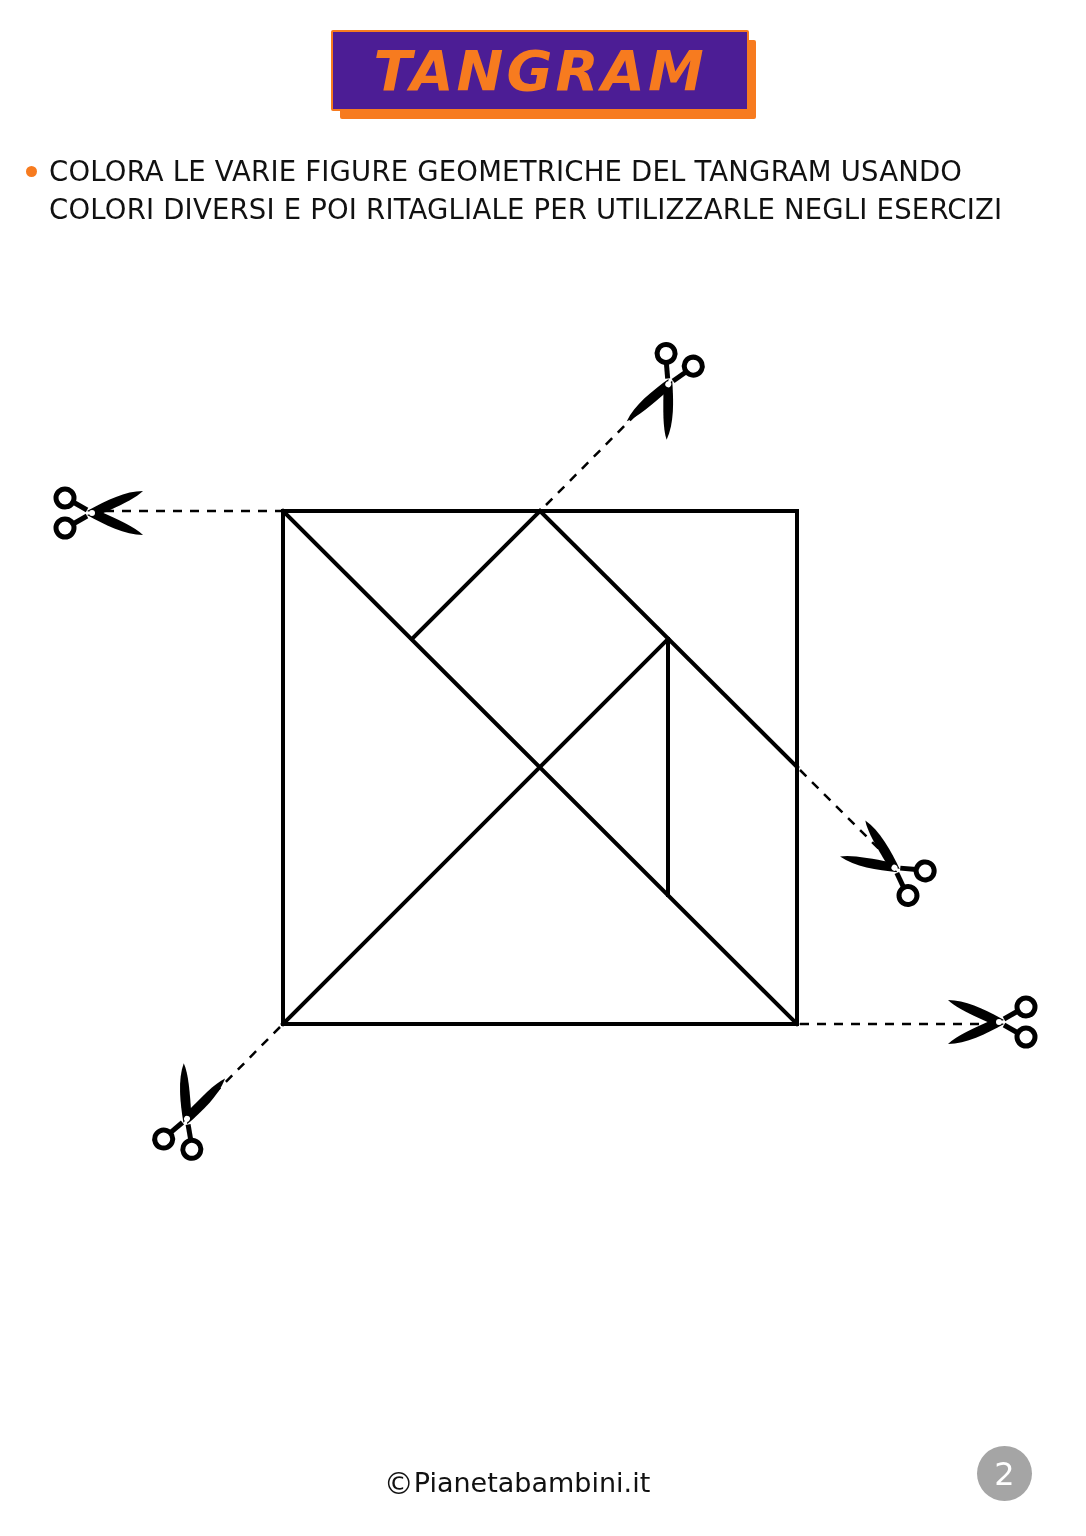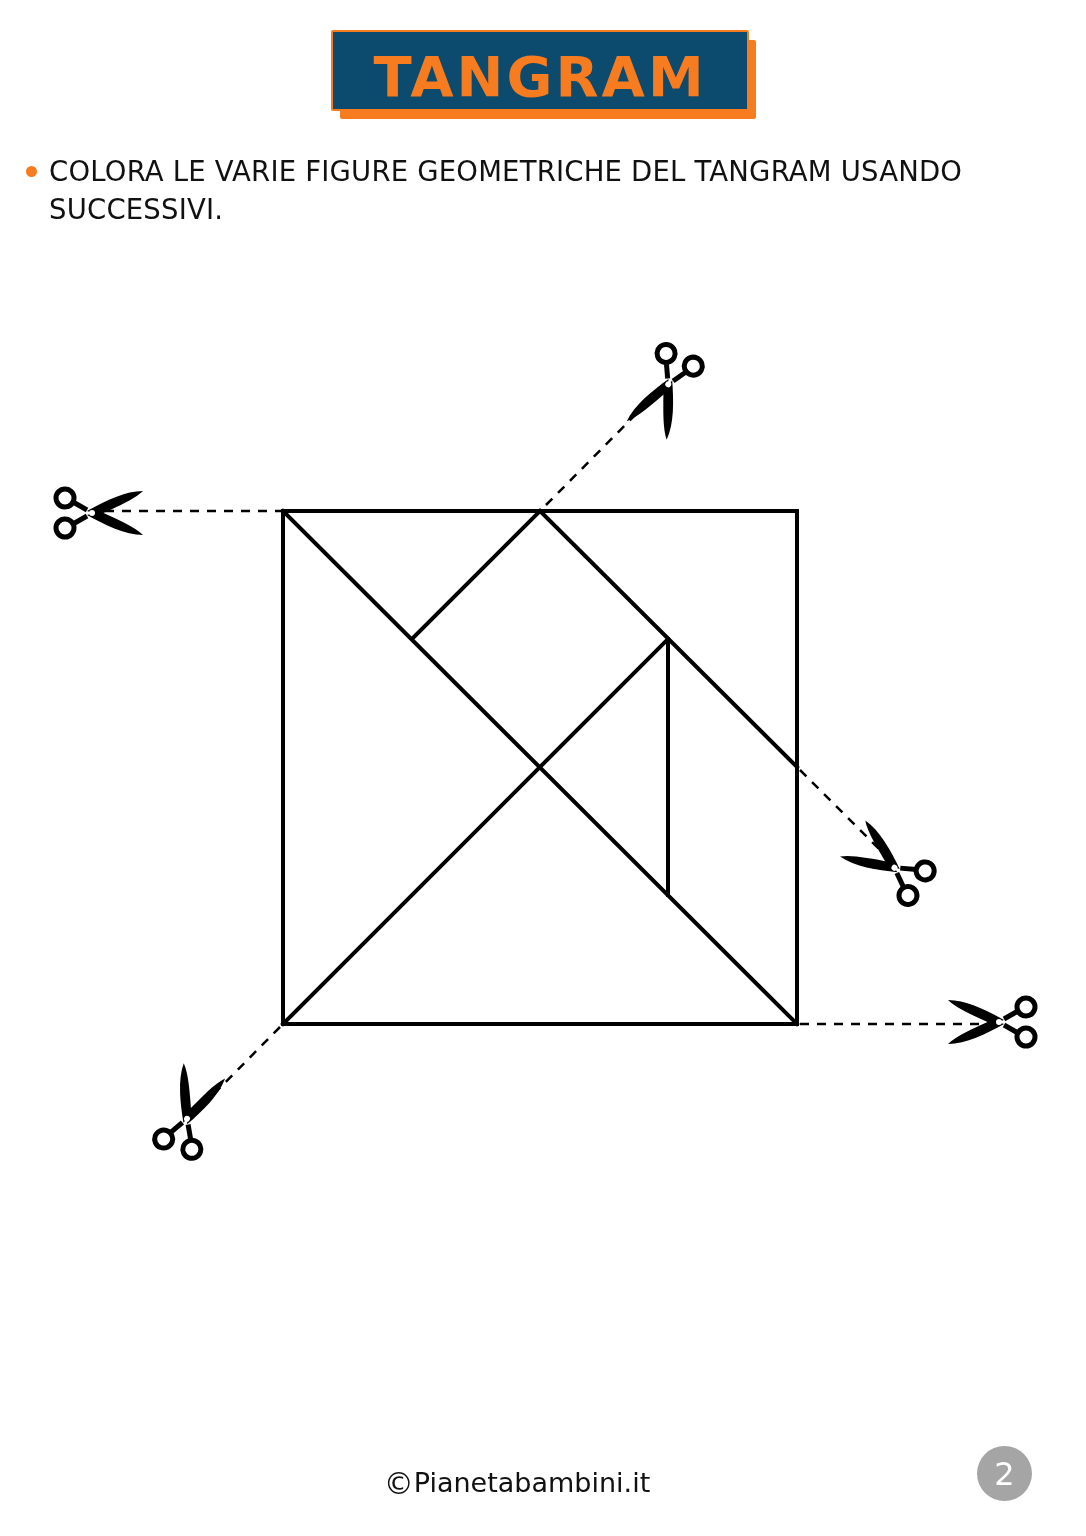--- a/index.html
+++ b/index.html
@@ -1,19 +1,19 @@
 <!DOCTYPE html>
 <html><head>
   <meta charset="utf-8">
   <style>
     html, body { margin:0; padding:0; background:#ffffff; }
     body { width:1086px; height:1536px; position:relative; overflow:hidden; font-family:"Liberation Sans", sans-serif; }
     .title-wrap { position:absolute; left:331px; top:30px; width:418px; height:80px; }
     .title-shadow { position:absolute; left:9px; top:10px; width:416px; height:79px; background:#f77b1f; border-radius:2px; }
-    .title-box { position:absolute; left:0; top:0; width:414px; height:77px; background:#0c4a6e; border:2px solid #f77b1f; border-radius:2px; display:flex; align-items:flex-end; justify-content:center; }
+    .title-box { position:absolute; left:0; top:0; width:414px; height:77px; background:#4c1d95; border:2px solid #f77b1f; border-radius:2px; display:flex; align-items:center; justify-content:center;font-style:italic; }
     .title-text { color:#f77b1f; font-weight:bold; font-size:56px; letter-spacing:3px; font-family:"DejaVu Sans", sans-serif; }
     .instr { position:absolute; left:49px; top:153px; width:1000px; font-size:27.5px; line-height:37.5px; color:#111; font-family:"DejaVu Sans", sans-serif; letter-spacing:0.2px; }
     .bullet { position:absolute; left:26px; top:166px; width:11px; height:11px; border-radius:50%; background:#f77b1f; }
     svg.art { position:absolute; left:0; top:0; }
     .footer { position:absolute; left:0; width:1034px; top:1466px; text-align:center; font-size:27px; color:#111; font-family:"DejaVu Sans", sans-serif; }
     .footer .copy { font-size:30px; vertical-align:-2px; }
     .page-num { position:absolute; left:977px; top:1446px; width:55px; height:55px; border-radius:50%; background:#a5a5a5; color:#fff; font-size:32px; display:flex; align-items:center; justify-content:center; font-family:"DejaVu Sans", sans-serif; }
   </style>
 </head>
 <body>
@@ -21,21 +21,21 @@
 <div class="title-wrap">
   <div class="title-shadow"></div>
   <div class="title-box">
     <span class="title-text">TANGRAM</span>
   </div>
 </div>
 
 <div class="bullet"></div>
 <div class="instr">
   <div>COLORA LE VARIE FIGURE GEOMETRICHE DEL TANGRAM USANDO</div>
-  <div>SUCCESSIVI.</div>
+  <div>COLORI DIVERSI E POI RITAGLIALE PER UTILIZZARLE NEGLI ESERCIZI</div>
 </div>
 
 <svg class="art" width="1086" height="1536" viewBox="0 0 1086 1536">
   <defs>
     <g id="sc">
 
       <path d="M-8,-2 C10,-12 30,-22 48,-22 C40,-14 22,-6 4,2 Z" fill="#000"></path>
       <path d="M-8,2 C10,12 30,22 48,22 C40,14 22,6 4,-2 Z" fill="#000"></path>
       <line x1="-8" y1="-3" x2="-22" y2="-11" stroke="#000" stroke-width="5"></line>
       <line x1="-8" y1="3" x2="-22" y2="11" stroke="#000" stroke-width="5"></line>

